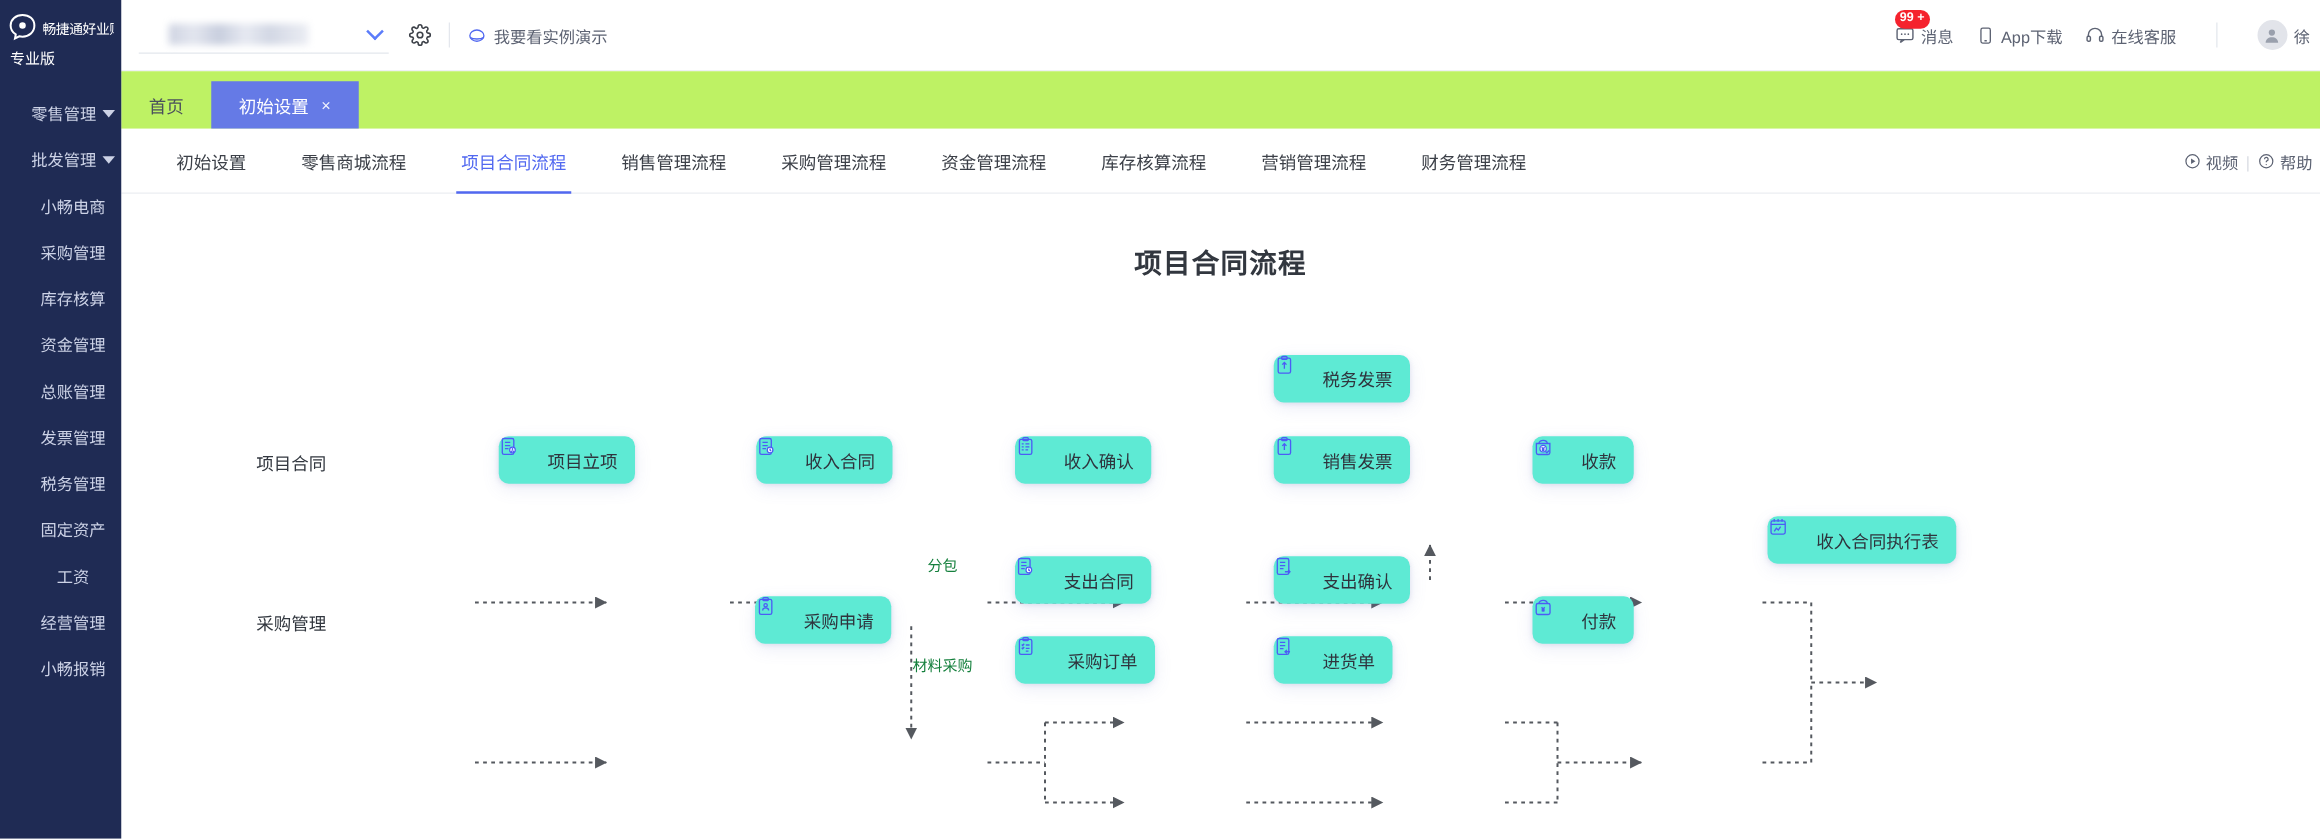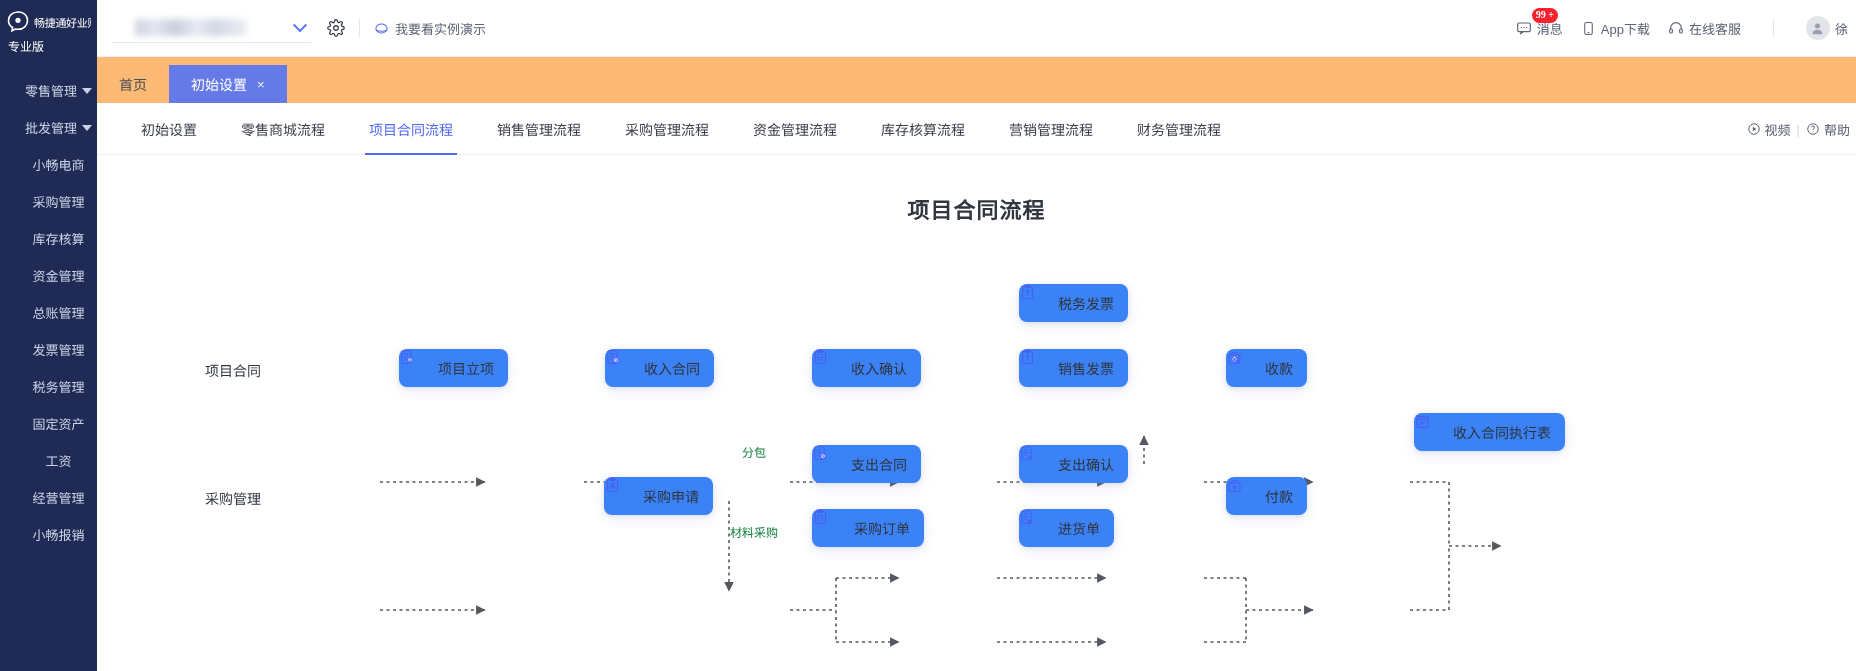--- a/index.html
+++ b/index.html
@@ -61,32 +61,32 @@
   .demo-link {
     display:flex; align-items:center; gap:6px; color:#5d6373;
     font-size:13px; cursor:pointer;
   }
   .top-right {
     margin-left:auto; display:flex; align-items:center; gap:18px;
     padding-right:8px; color:#5d6373; font-size:13px;
   }
   .tr-item { display:flex; align-items:center; gap:5px; cursor:pointer; position:relative; }
   .badge {
-    position:absolute; top:-11px; left:16px; background:#f5222d; color:#fff;
+    position:absolute; top:-11px; left:0; background:#f5222d; color:#fff;
     font-size:10px; line-height:14px; height:15px; padding:0 4px;
-    border-radius:8px; white-space:nowrap; font-weight:bold;font-family:Liberation Serif, serif;
+    border-radius:8px; white-space:nowrap; font-weight:bold;
   }
   .avatar {
     width:24px; height:24px; border-radius:50%; background:#e2e4ea;
     display:flex; align-items:center; justify-content:center;
   }
 
   
   .pagetabs {
-    height:46px; background:#fdba74; display:flex; align-items:flex-end;
+    height:46px; background:#bef264; display:flex; align-items:flex-end;
     flex:0 0 46px;
   }
   .ptab {
     height:38px; padding:0 22px; display:flex; align-items:center;
     font-size:14px; color:#4a4f5c; cursor:pointer; gap:10px;
   }
   .ptab.active { background:#657ae6; color:#ffffff; }
   .ptab-close { font-size:13px; opacity:.9; }
 
   
@@ -116,21 +116,21 @@
 
   .page-title {
     text-align:center; font-size:22px; color:#32373f; margin-top:37px;
     letter-spacing:1px;
   }
 
   
   .flow { position:relative; width:100%; height:420px; margin-top:10px; }
   .flow svg { position:absolute; left:0; top:0; }
   .node {
-    position:absolute; height:38px; background:#3b82f6;
+    position:absolute; height:38px; background:#5eead4;
     border-radius:8px; display:flex; align-items:center; gap:8px;
     padding:0 14px; font-size:14px; color:#2f343d; white-space:nowrap;
     box-shadow:0 1px 4px rgba(99,108,160,.16), 0 4px 14px rgba(102,116,204,.13);
     cursor:pointer;
   }
   .node-ico { width:17px; height:17px; flex:0 0 17px; }
   .rowlabel {
     position:absolute; font-size:14px; color:#32373f; white-space:nowrap;
   }
   .edgelabel {

